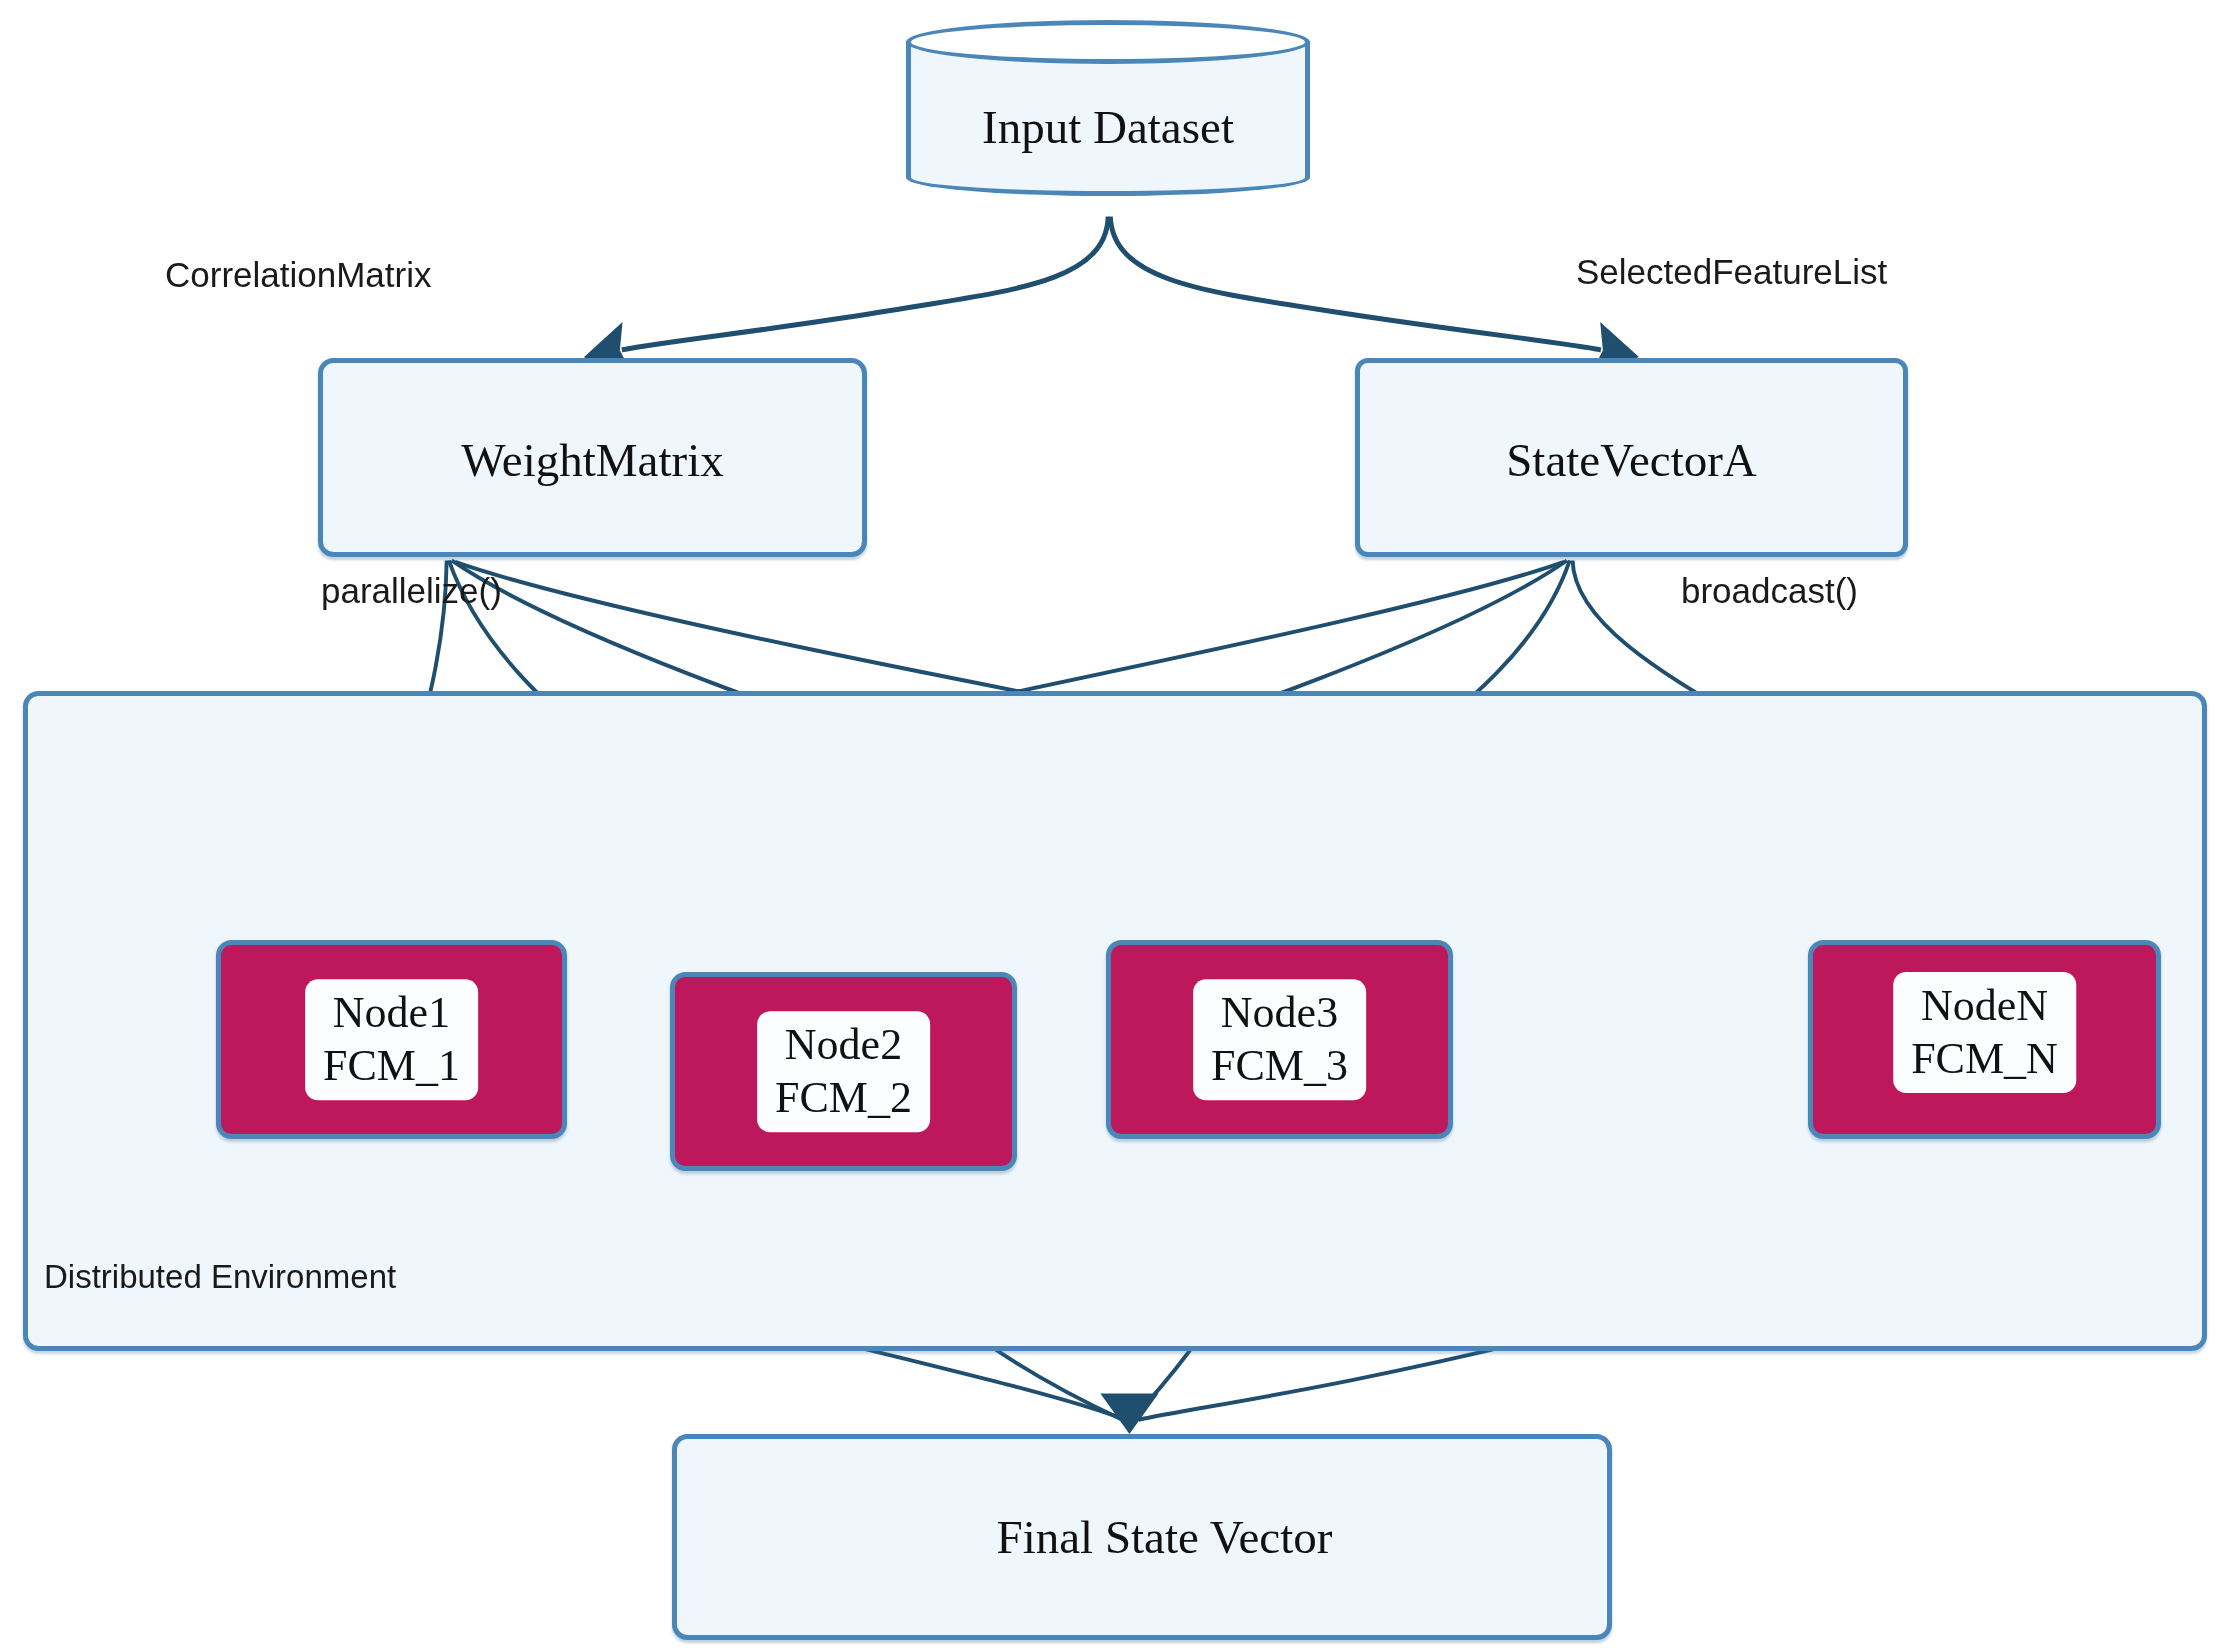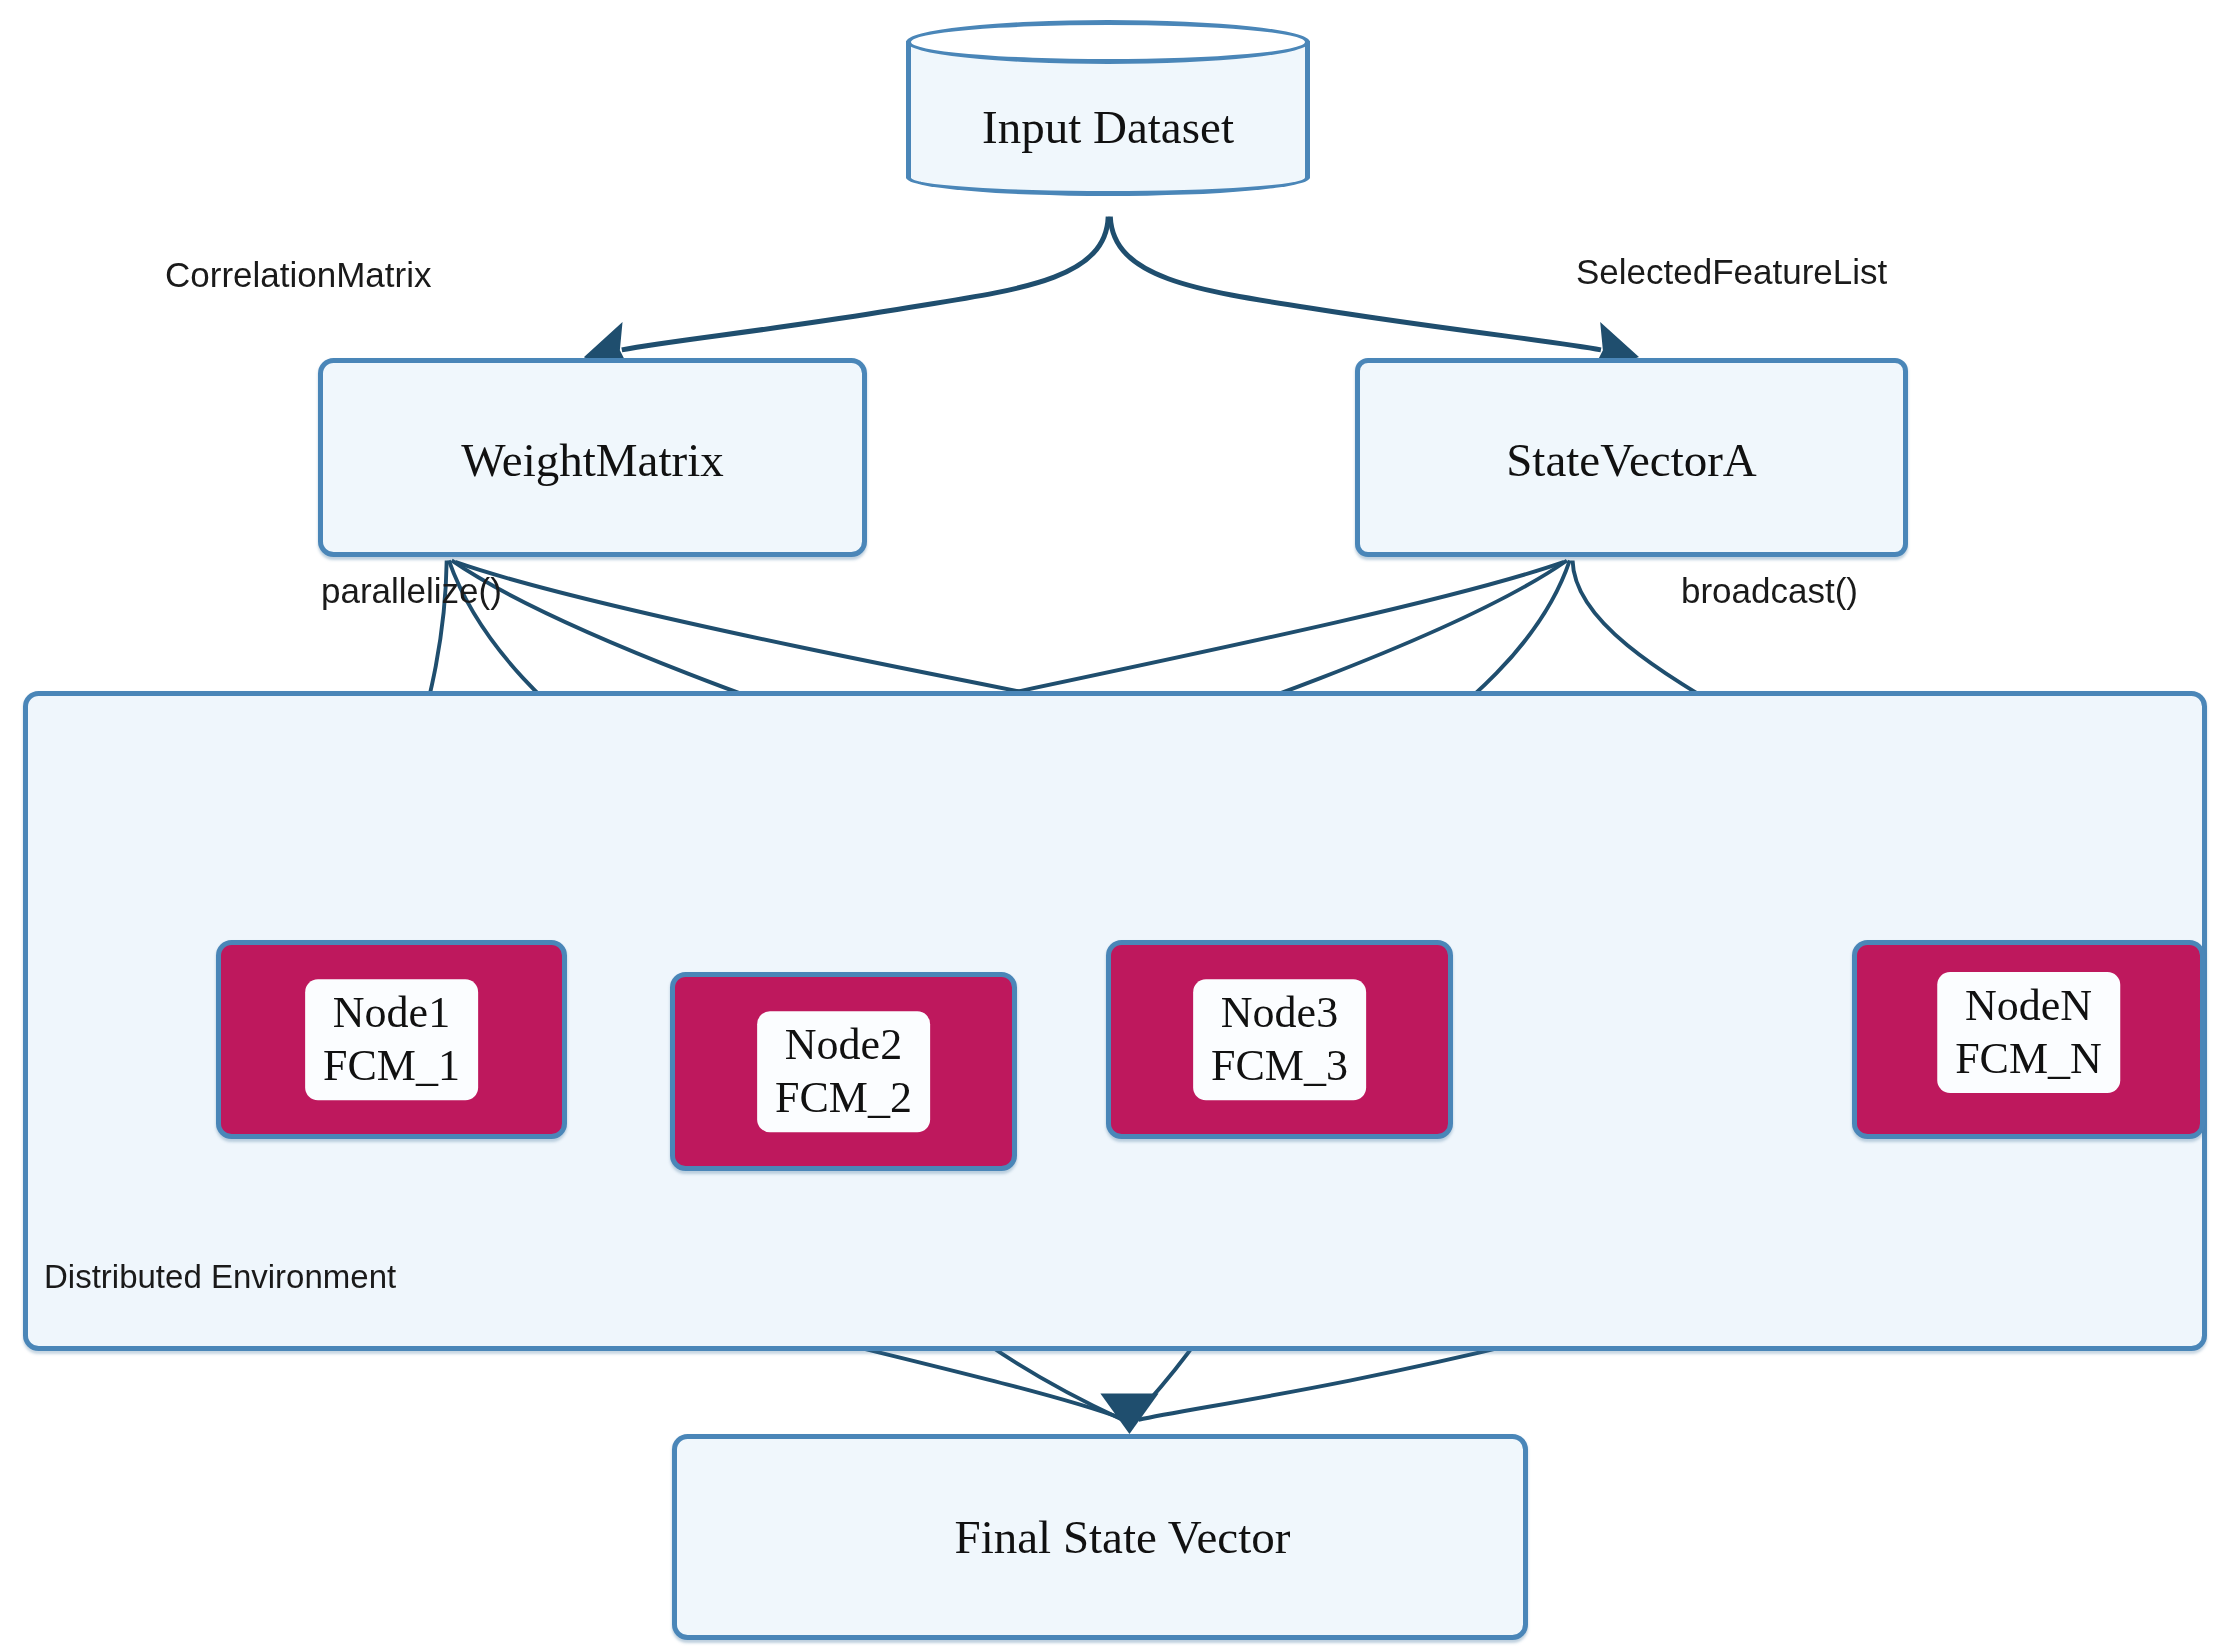--- a/index.html
+++ b/index.html
@@ -61,21 +61,21 @@
     color: #111111;
     text-align: center;
     line-height: 1.28;
     white-space: nowrap;
   }
   #box-weightmatrix { left: 318px; top: 358px; width: 549px; height: 199px; }
   #box-statevectora { left: 1355px; top: 358px; width: 553px; height: 199px; border-radius: 13px; }
   #box-weightmatrix .label,
   #box-statevectora .label { font-size: 47px; margin-top: 6px; }
 
-  #box-final { left: 672px; top: 1434px; width: 856px; height: 206px; padding-left: 45px; }
+  #box-final { left: 672px; top: 1434px; width: 940px; height: 206px; padding-left: 45px; }
   #box-final .label { font-size: 47px; }
 
   
   #db-input {
     position: absolute;
     left: 906px; top: 20px;
     width: 404px; height: 193px;
   }
   #db-input .cyl-body {
     position: absolute;
@@ -152,21 +152,21 @@
     font-family: "Liberation Serif", serif;
     font-size: 44px;
     line-height: 1.22;
     color: #111111;
     text-align: center;
     white-space: nowrap;
   }
   #worker-1 { left: 216px; width: 351px; }
   #worker-2 { left: 670px; width: 347px; margin-top: 32px; }
   #worker-3 { left: 1106px; width: 347px; }
-  #worker-n { left: 1852px; width: 353px; }
+  #worker-n { left: 1808px; width: 353px; }
   #worker-n .inner { transform: translate(-50%, -56%); }
 
   
   .edge-label {
     position: absolute;
     font-family: "Liberation Sans", sans-serif;
     font-size: 35px;
     color: #1a1a1a;
     white-space: nowrap;
   }

